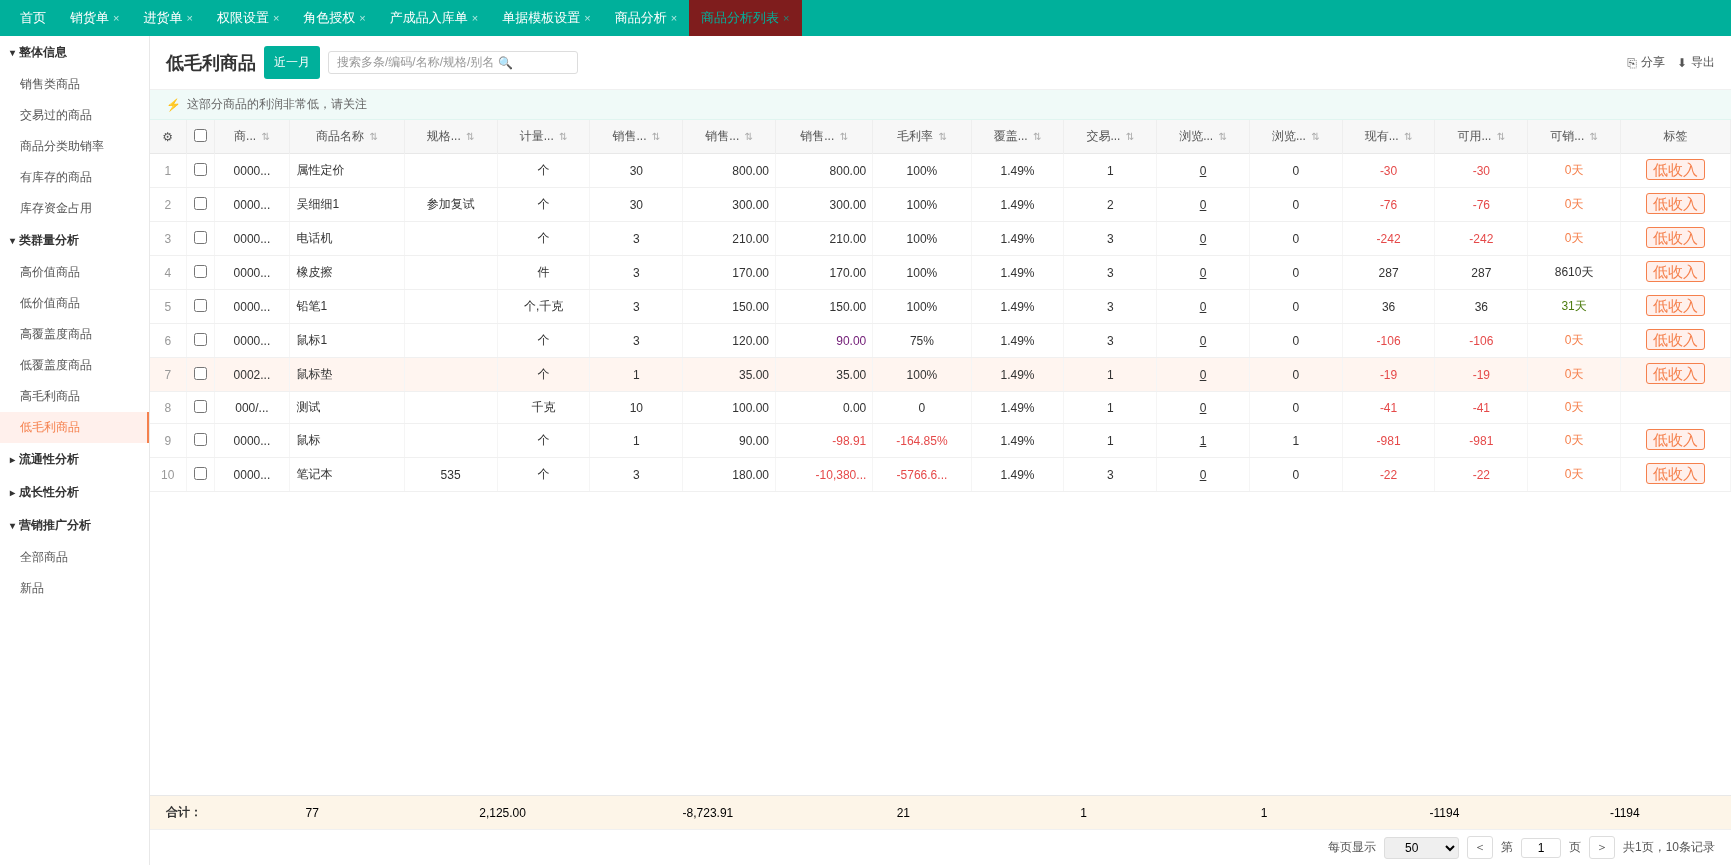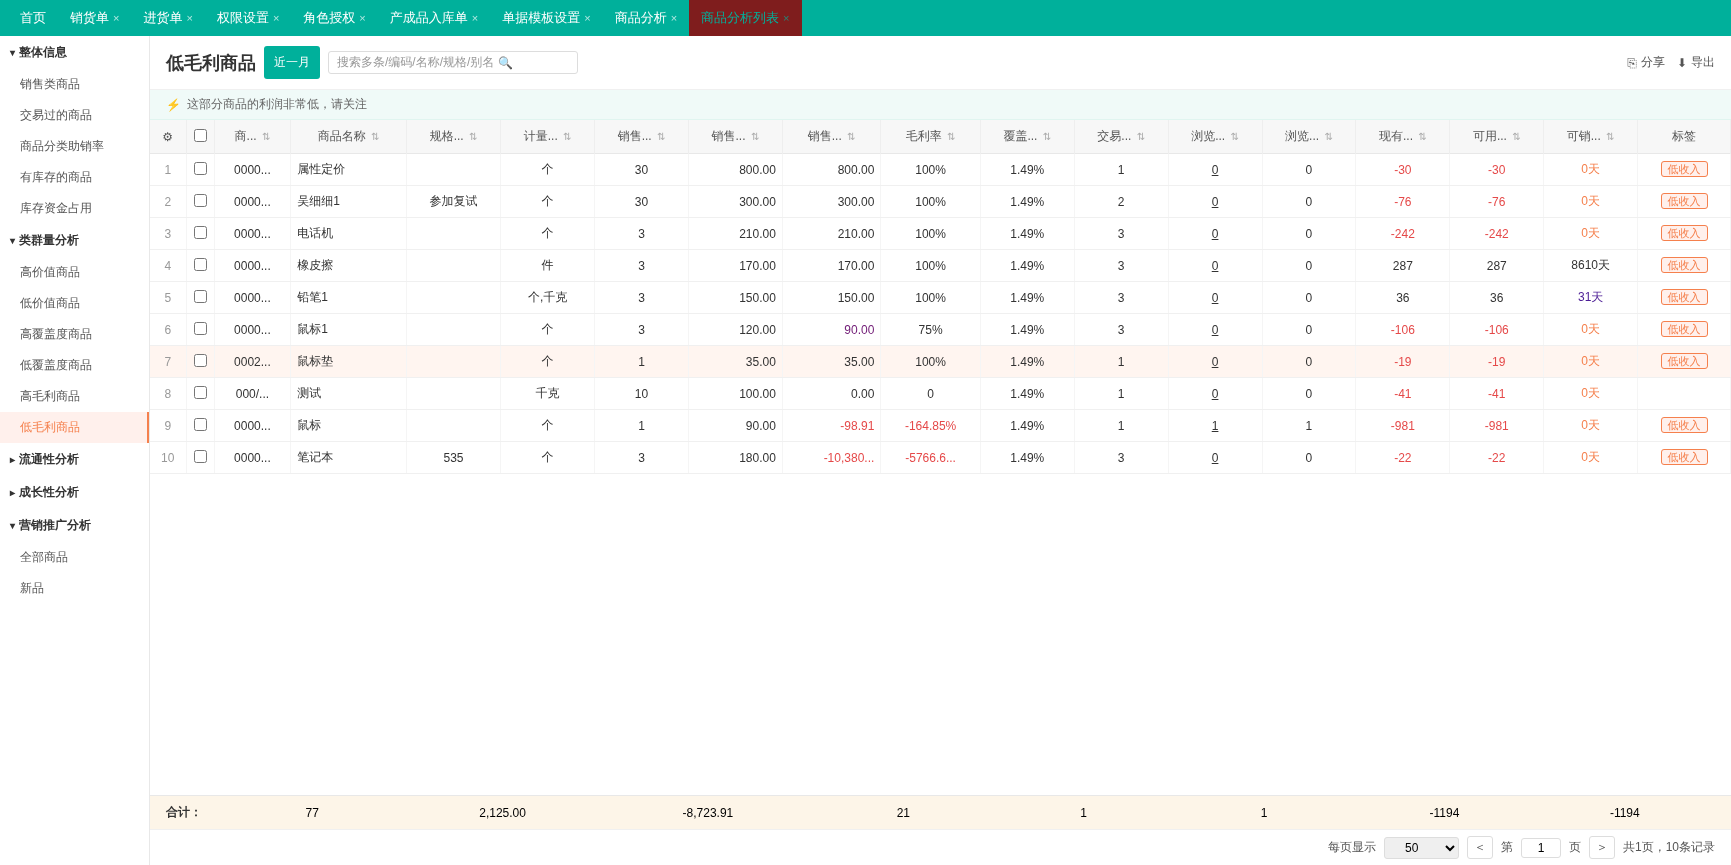--- a/index.html
+++ b/index.html
@@ -177,21 +177,21 @@
       white-space: nowrap;
     }
     tr.highlighted td { background: #fff5f0; }
 
     .tag-badge {
       background: #fff0ec;
       color: #f5804d;
       border: 1px solid #f5804d;
       border-radius: 3px;
       padding: 1px 6px;
-      font-size: 11px;
+      font-size: 15px;
     }
     .tag-badge.low-income { color: #f5804d; border-color: #f5804d; background: #fff0ec; }
 
     .underline-val { text-decoration: underline; cursor: pointer; color: #333; }
 
     
     .table-footer {
       background: #fdf5e8;
       display: flex;
       align-items: center;
@@ -447,21 +447,21 @@
       <td>3</td>
       <td class="text-right">150.00</td>
       <td class="text-right" style="color:#333">150.00</td>
       <td style="color:#333">100%</td>
       <td>1.49%</td>
       <td>3</td>
       <td><span class="underline-val">0</span></td>
       <td>0</td>
       <td style="color:#333">36</td>
       <td style="color:#333">36</td>
-      <td style="color:#4c1d95">31天</td>
+      <td style="color:#4d7c0f">31天</td>
       <td><span class="tag-badge low-income">低收入</span></td>
     </tr>
             <tr>
       <td class="col-num">6</td>
       <td class="checkbox-cell"><input type="checkbox" style=""></td>
       <td>0000...</td>
       <td class="text-left">鼠标1</td>
       <td></td>
       <td>个</td>
       <td>3</td>

